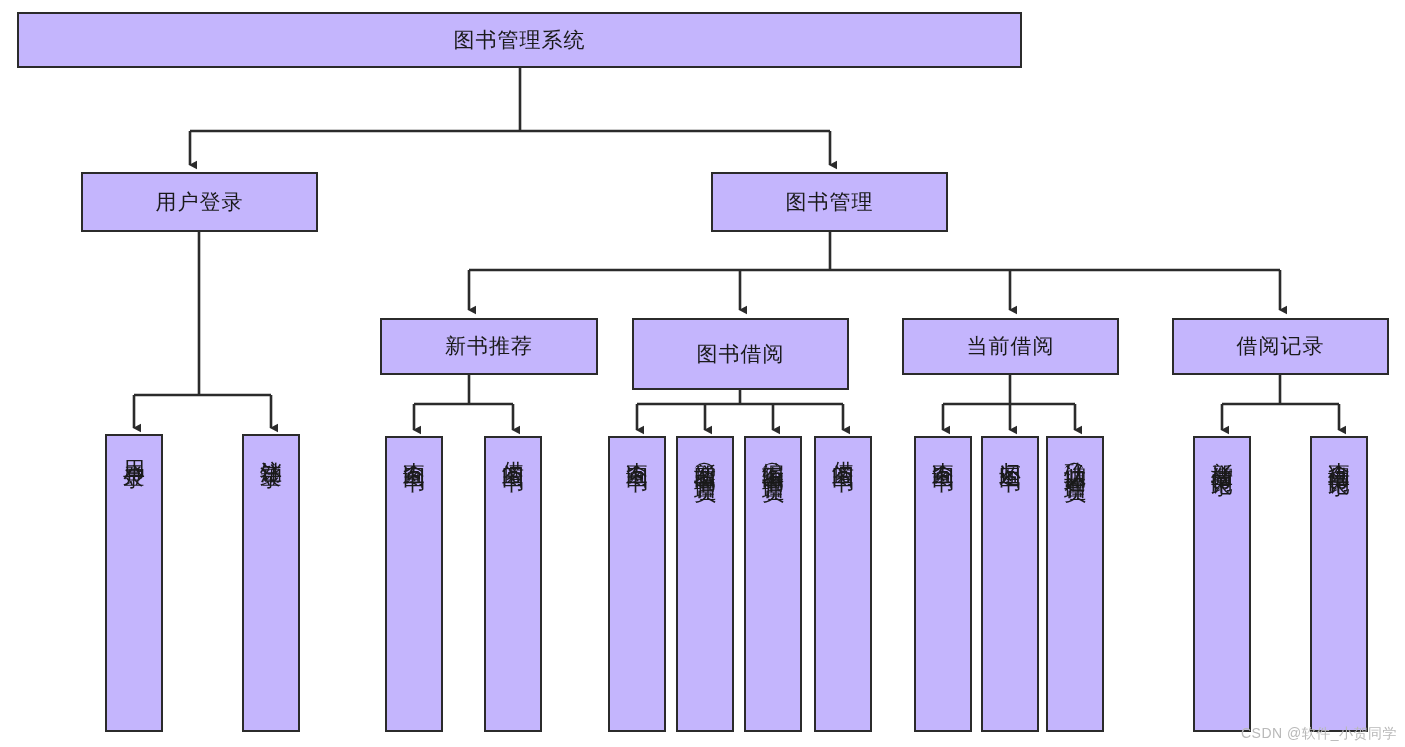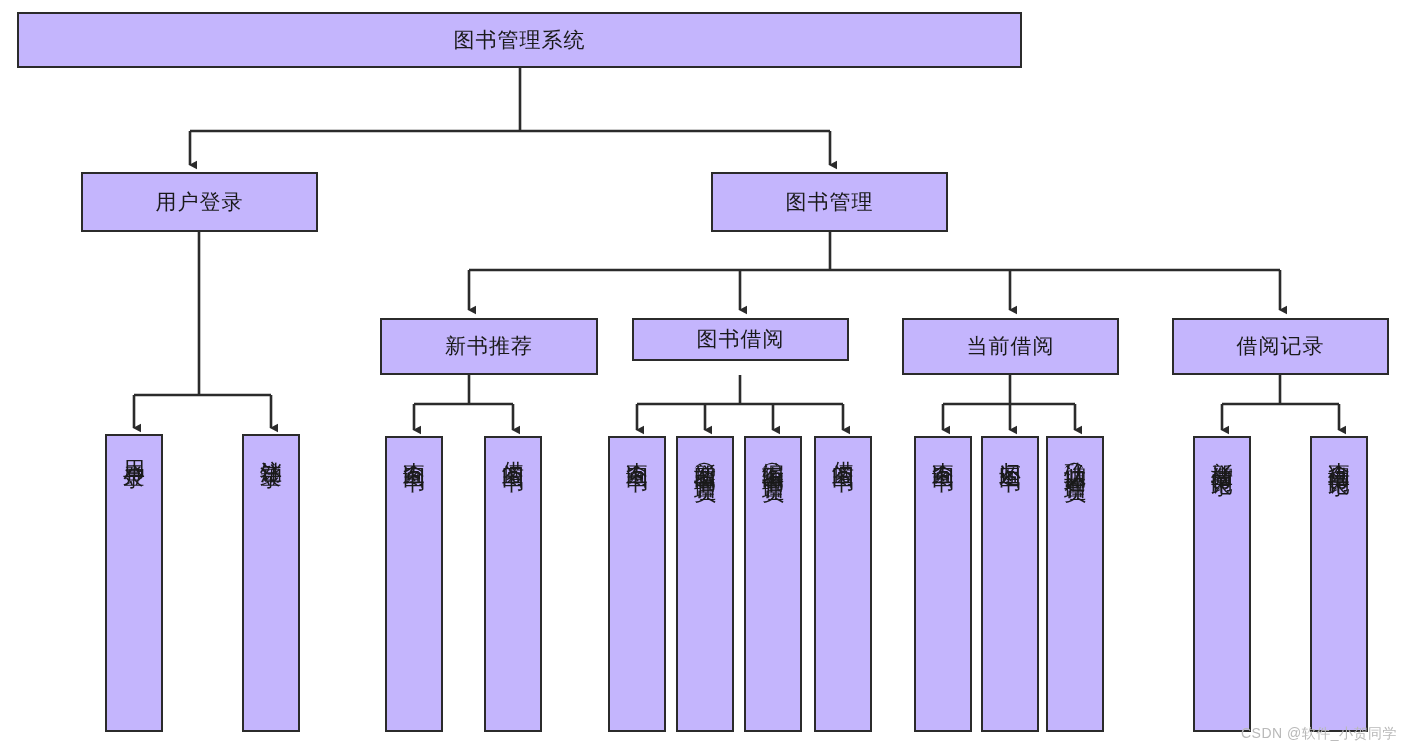--- a/index.html
+++ b/index.html
@@ -115,21 +115,21 @@
   <div class="node h-label" style="left:81px;top:172px;width:237px;height:60px;">
     <span class="lbl">用户登录</span>
   </div>
   <div class="node h-label" style="left:711px;top:172px;width:237px;height:60px;">
     <span class="lbl">图书管理</span>
   </div>
 
   <div class="node h-label" style="left:360px;top:318px;width:218px;height:57px;margin-left:20px;">
     <span class="lbl">新书推荐</span>
   </div>
-  <div class="node h-label" style="left:632px;top:318px;width:217px;height:43px;">
+  <div class="node h-label" style="left:632px;top:318px;width:217px;height:72px;">
     <span class="lbl">图书借阅</span>
   </div>
   <div class="node h-label" style="left:1172px;top:318px;width:217px;height:57px;">
     <span class="lbl">借阅记录</span>
   </div>
   <div class="node h-label" style="left:902px;top:318px;width:217px;height:57px;">
     <span class="lbl">当前借阅</span>
   </div>
 
   <div class="node v-label" style="left:105px;top:434px;width:58px;height:298px;">

